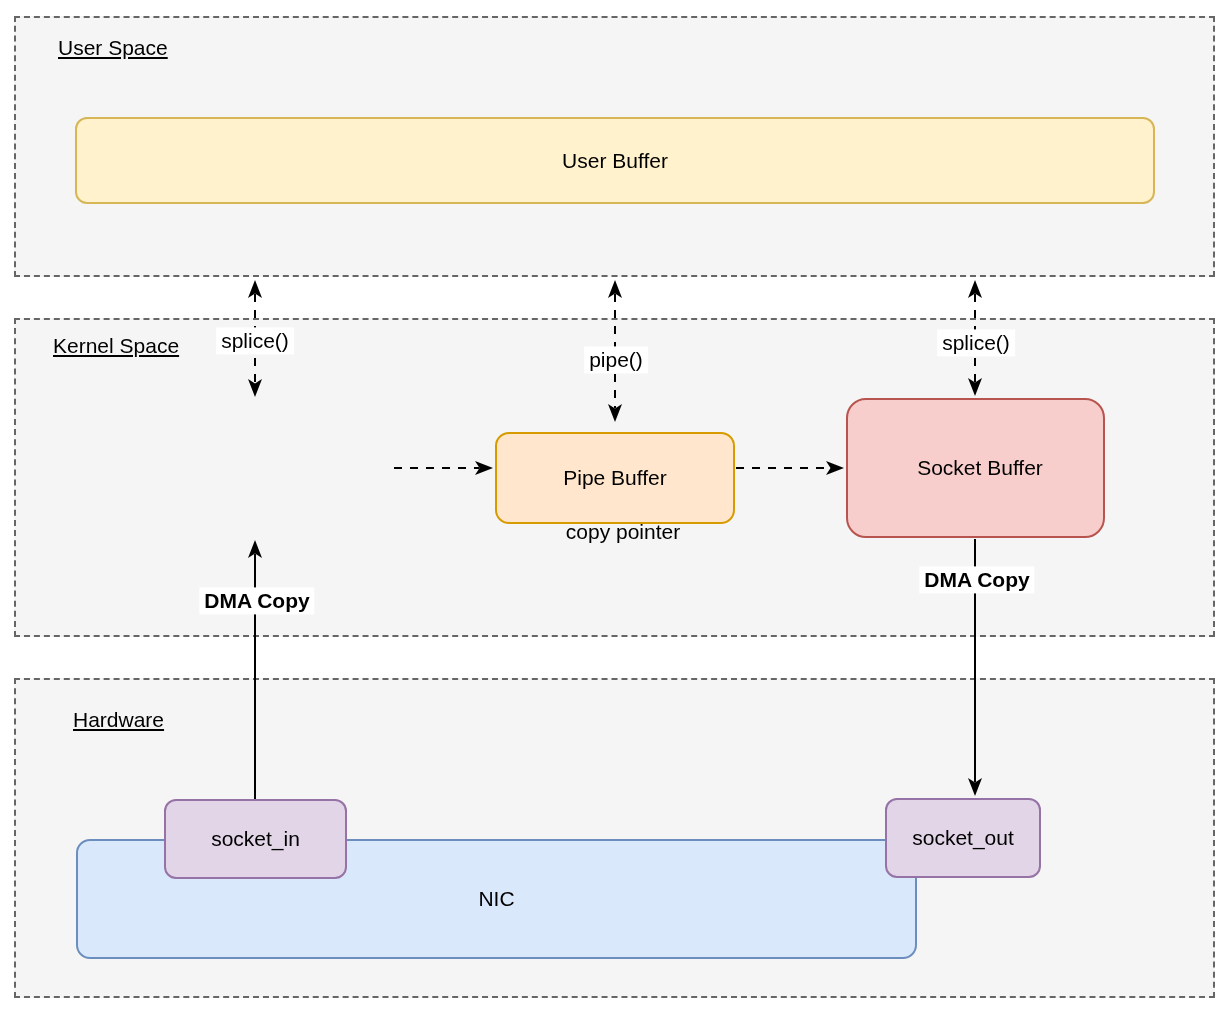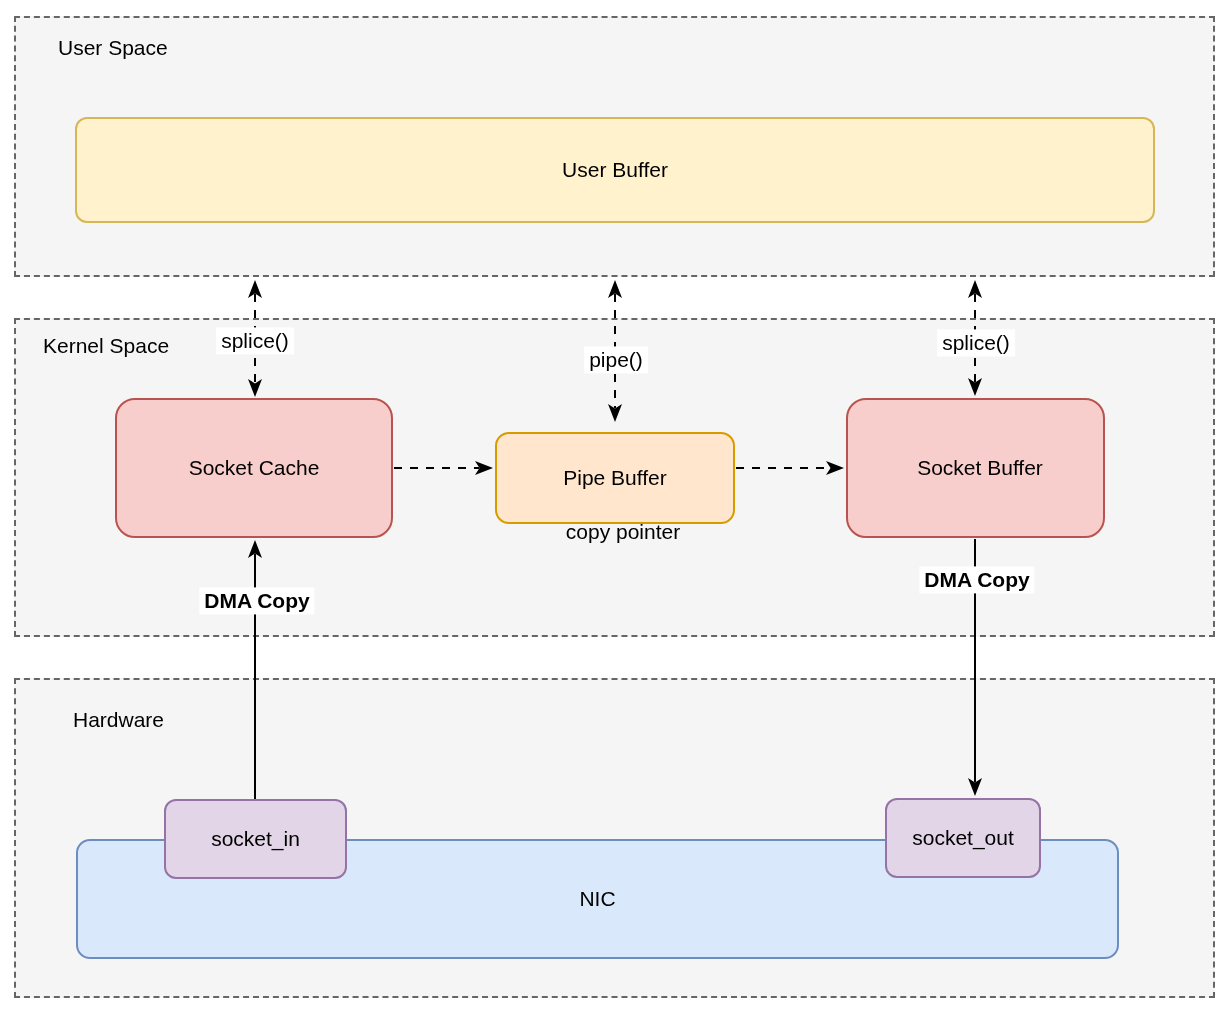--- a/index.html
+++ b/index.html
@@ -11,49 +11,49 @@
   .region {
     position:absolute; box-sizing:border-box;
     background:var(--region-fill,#f5f5f5);
     border:2px dashed var(--region-stroke,#666666);
   }
   .region-user-space  { left:14px; top:16px;  width:1201px; height:261px; }
   .region-kernel-space{ left:14px; top:318px; width:1201px; height:319px; }
   .region-hardware    { left:14px; top:678px; width:1201px; height:320px; }
 
   .region-label {
-    position:absolute; font-size:21px; line-height:1.2; white-space:nowrap;
+    position:absolute; font-size:21px; line-height:1.2; white-space:nowrap;text-decoration:underline;
   }
   .lbl-user-space  { left:58px; top:35px; }
-  .lbl-kernel-space{ left:43px; top:333px; }
+  .lbl-kernel-space{ left:53px; top:333px; }
   .lbl-hardware    { left:73px; top:707px; }
 
   .node {
     position:absolute; box-sizing:border-box;
     display:flex; align-items:center; justify-content:center;
     font-size:21px; line-height:1.2; border:2px solid #000; white-space:nowrap;
   }
   .node-user-buffer {
-    left:75px; top:117px; width:1080px; height:106px; border-radius:12px;
+    left:75px; top:117px; width:1080px; height:87px; border-radius:12px;
     background:var(--user-buffer-fill,#fff2cc); border-color:var(--user-buffer-stroke,#d6b656);
   }
   .node-socket-cache {
     left:115px; top:398px; width:278px; height:140px; border-radius:20px;
     background:var(--socket-fill,#f8cecc); border-color:var(--socket-stroke,#b85450);
   }
   .node-pipe-buffer {
     left:495px; top:423px; width:240px; height:92px; border-radius:14px;
     background:var(--pipe-fill,#ffe6cc); border-color:var(--pipe-stroke,#d79b00);margin-top:9px;
   }
   .node-socket-buffer {
     left:846px; top:398px; width:259px; height:140px; border-radius:20px;
     background:var(--socket-fill,#f8cecc); border-color:var(--socket-stroke,#b85450);padding-left:9px;
   }
   .node-nic {
-    left:76px; top:839px; width:1043px; height:120px; border-radius:14px;
+    left:76px; top:839px; width:841px; height:120px; border-radius:14px;
     background:var(--nic-fill,#dae8fc); border-color:var(--nic-stroke,#6c8ebf);
   }
   .node-socket-in {
     left:164px; top:799px; width:183px; height:80px; border-radius:12px;
     background:var(--port-fill,#e1d5e7); border-color:var(--port-stroke,#9673a6);text-align:center;
   }
   .node-socket-out {
     left:885px; top:798px; width:156px; height:80px; border-radius:12px;
     background:var(--port-fill,#e1d5e7); border-color:var(--port-stroke,#9673a6);
   }
@@ -85,23 +85,20 @@
   <div class="region region-user-space"></div>
   <div class="region region-kernel-space"></div>
   <div class="region region-hardware"></div>
 
   <div class="region-label lbl-user-space">User Space</div>
   <div class="region-label lbl-kernel-space">Kernel Space</div>
   <div class="region-label lbl-hardware">Hardware</div>
 
   <div class="node node-user-buffer">
     <span>User Buffer</span>
-  </div>
-  <div class="node node-socket-cache">
-    <span>Socket Cache</span>
   </div>
   <div class="node node-pipe-buffer">
     <span>Pipe Buffer</span>
   </div>
   <div class="node node-socket-buffer">
     <span>Socket Buffer</span>
   </div>
   <div class="node node-nic">
     <span>NIC</span>
   </div>

